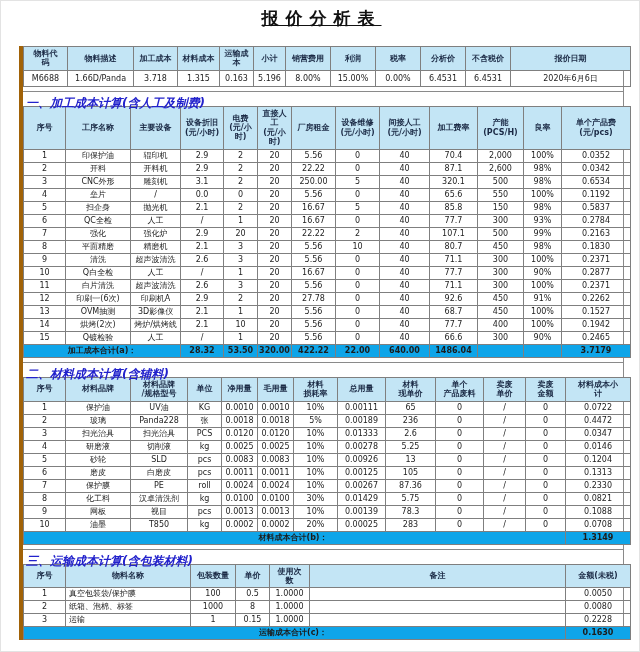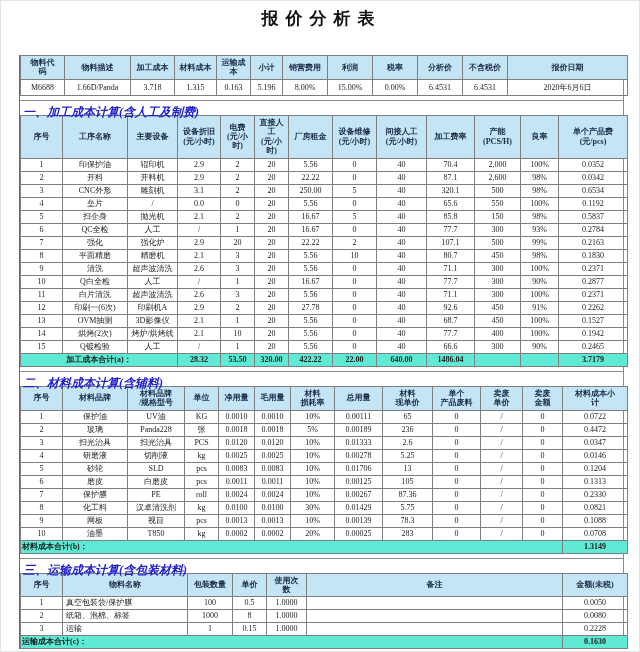--- a/index.html
+++ b/index.html
@@ -1,34 +1,34 @@
 <!DOCTYPE html>
 <html><head>
 <meta charset="utf-8">
 <style>
   * { box-sizing: border-box; margin: 0; padding: 0; }
   html,body { width:640px; height:652px; background:#ffffff; overflow:hidden;
               font-family:"DejaVu Sans", sans-serif; }
   .page { width:640px; height:652px; border:1px solid #e3e3e3; padding:4px 15px 0 18px; }
   .doc-title { text-align:center; font-family:"DejaVu Serif", serif; font-size:17px;
-               font-weight:bold; color:#111; letter-spacing:7px; margin:2px 0 25px 0; }
-  .frame { border-left:1px solid #a16207; border-right:1px solid #8a8a8a;font-family:Liberation Serif, serif; }
+               font-weight:bold; color:#111; letter-spacing:7px; margin:2px 0 16px 0;text-decoration:underline; }
+  .frame { border-left:4px solid #a16207; border-right:1px solid #8a8a8a; }
   table { width:100%; border-collapse:collapse; table-layout:fixed; }
   th, td { border:1px solid #7f7f7f; overflow:hidden; }
   th { background:#c3e5f5; color:#1b2a45; font-weight:bold; font-size:8px;
        line-height:1.18; padding:2px 1px; text-align:center; white-space:pre-line; }
   td { color:#1c1c1c; font-size:8px; height:13px; line-height:12px;
        padding:0 1px; text-align:center; white-space:nowrap; }
   .summary td { height:15px; line-height:15px; }
   .sec-title { border-top:1px solid #8a8a8a; color:#2222cc; font-weight:bold;
                font-style:italic; font-size:12px; padding:3px 0 2px 3px; height:15px; }
   .gap { height:4px; }
-  .total-row td { background:#5eead4; font-weight:bold; }
+  .total-row td { background:#0ea5e9; font-weight:bold; }
   td.left { text-align:left; padding-left:3px; }
-  td.right { text-align:left; padding-right:4px; }
+  td.right { text-align:center; padding-right:4px; }
 </style>
 </head>
 <body>
 
 <div class="page">
   <div class="doc-title">报价分析表</div>
 
   <div class="frame">
 
     <table class="summary">
@@ -472,21 +472,21 @@
             <td>0.0146</td>
           </tr>
           <tr>
             <td>5</td>
             <td>砂轮</td>
             <td>SLD</td>
             <td>pcs</td>
             <td>0.0083</td>
             <td>0.0083</td>
             <td>10%</td>
-            <td>0.01706</td>
+            <td>0.00926</td>
             <td>13</td>
             <td>0</td>
             <td>/</td>
             <td>0</td>
             <td>0.1204</td>
           </tr>
           <tr>
             <td>6</td>
             <td>磨皮</td>
             <td>白磨皮</td>

